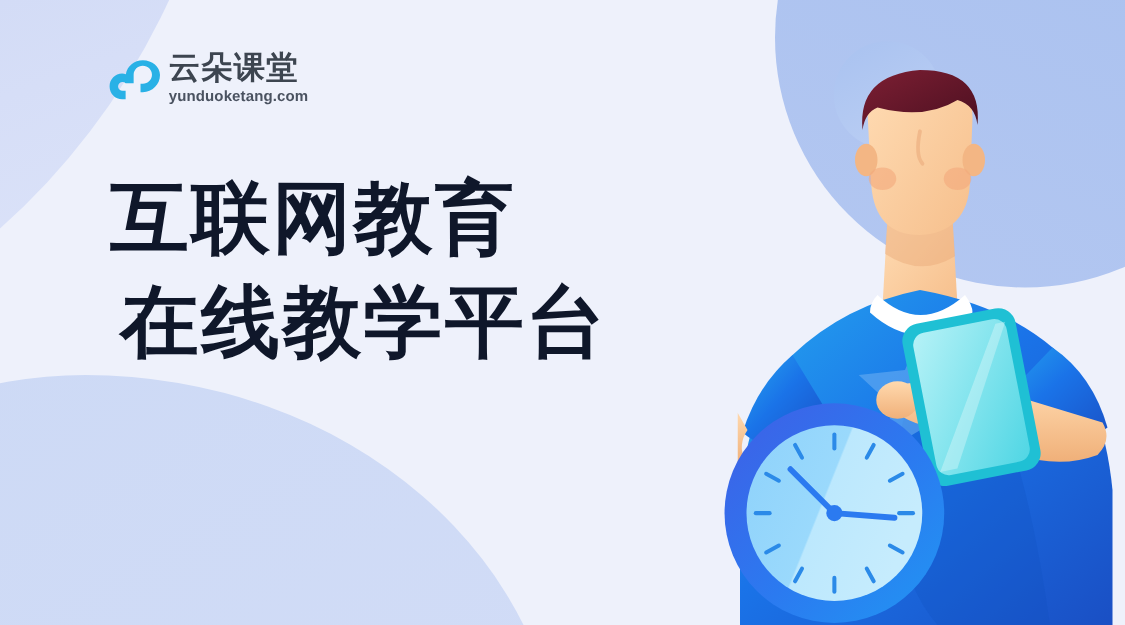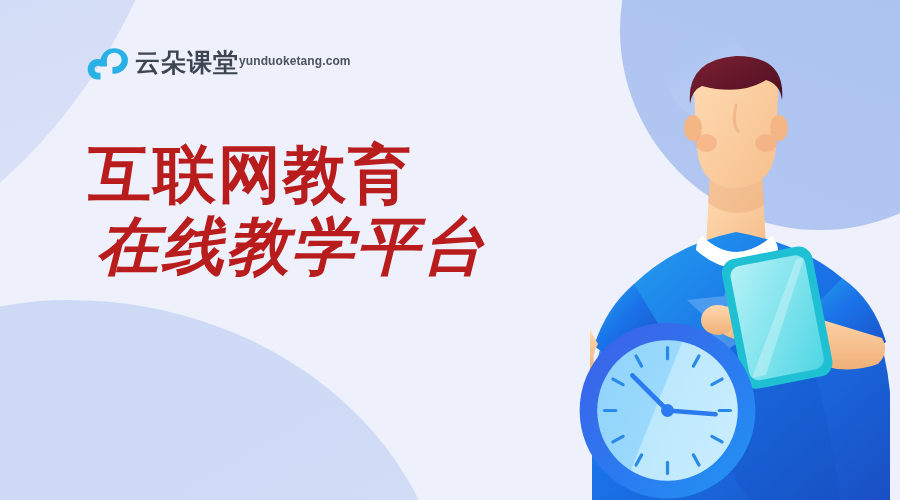--- a/index.html
+++ b/index.html
@@ -60,21 +60,21 @@
   
   .logo {
     position: absolute;
     left: 84px;
     top: 40px;
     display: flex;
     align-items: center;
     gap: 7px;
   }
   .logo-mark { width: 44px; height: 44px; display: block; }
-  .logo-text-wrap { display: flex; flex-direction: row; line-height: 1; }
+  .logo-text-wrap { display: flex; flex-direction: column; line-height: 1; }
   .logo-title {
     font-size: 25px;
     font-weight: 700;
     color: #3d4550;
     letter-spacing: 1px;
     font-family: "DejaVu Sans", "Liberation Sans", sans-serif;
   }
   .logo-sub {
     margin-top: 5px;
     font-size: 12px;
@@ -88,25 +88,25 @@
     position: absolute;
     left: 88px;
     top: 140px;
     z-index: 6;
     line-height: 1.12;
   }
   .headline-line {
     font-family: "DejaVu Sans", "Liberation Sans", sans-serif;
     font-size: 63px;
     font-weight: 700;
-    color: #b91c1c;
+    color: #0f172a;
     letter-spacing: 2px;
     white-space: nowrap;
   }
-  .headline-line.second { margin-top: 1px; margin-left: 8px; font-style: italic; }
+  .headline-line.second { margin-top: 12px; margin-left: 8px; }
 
   
   .character { position: absolute; left: 590px; top: 0; width: 340px; height: 500px; }
   .character svg { display: block; width: 100%; height: 100%; }
 
   
   .clock { position: absolute; left: 575px; top: 318px; width: 185px; height: 185px; }
   .clock svg { display: block; width: 100%; height: 100%; }
 </style>
 </head>

